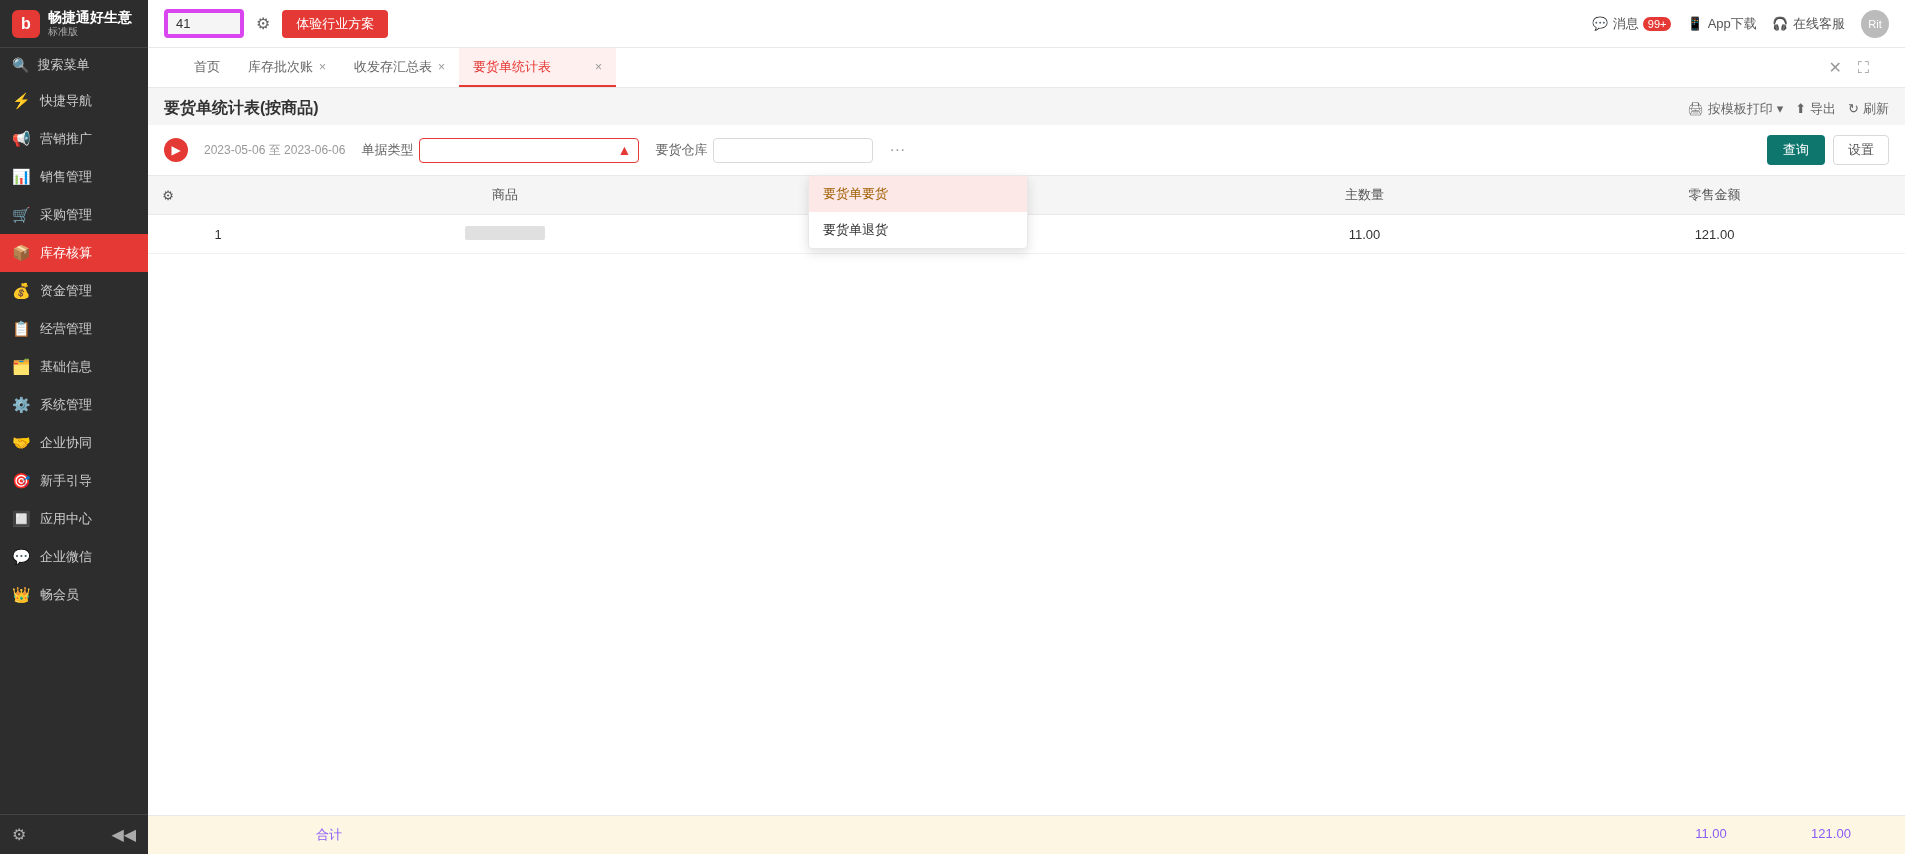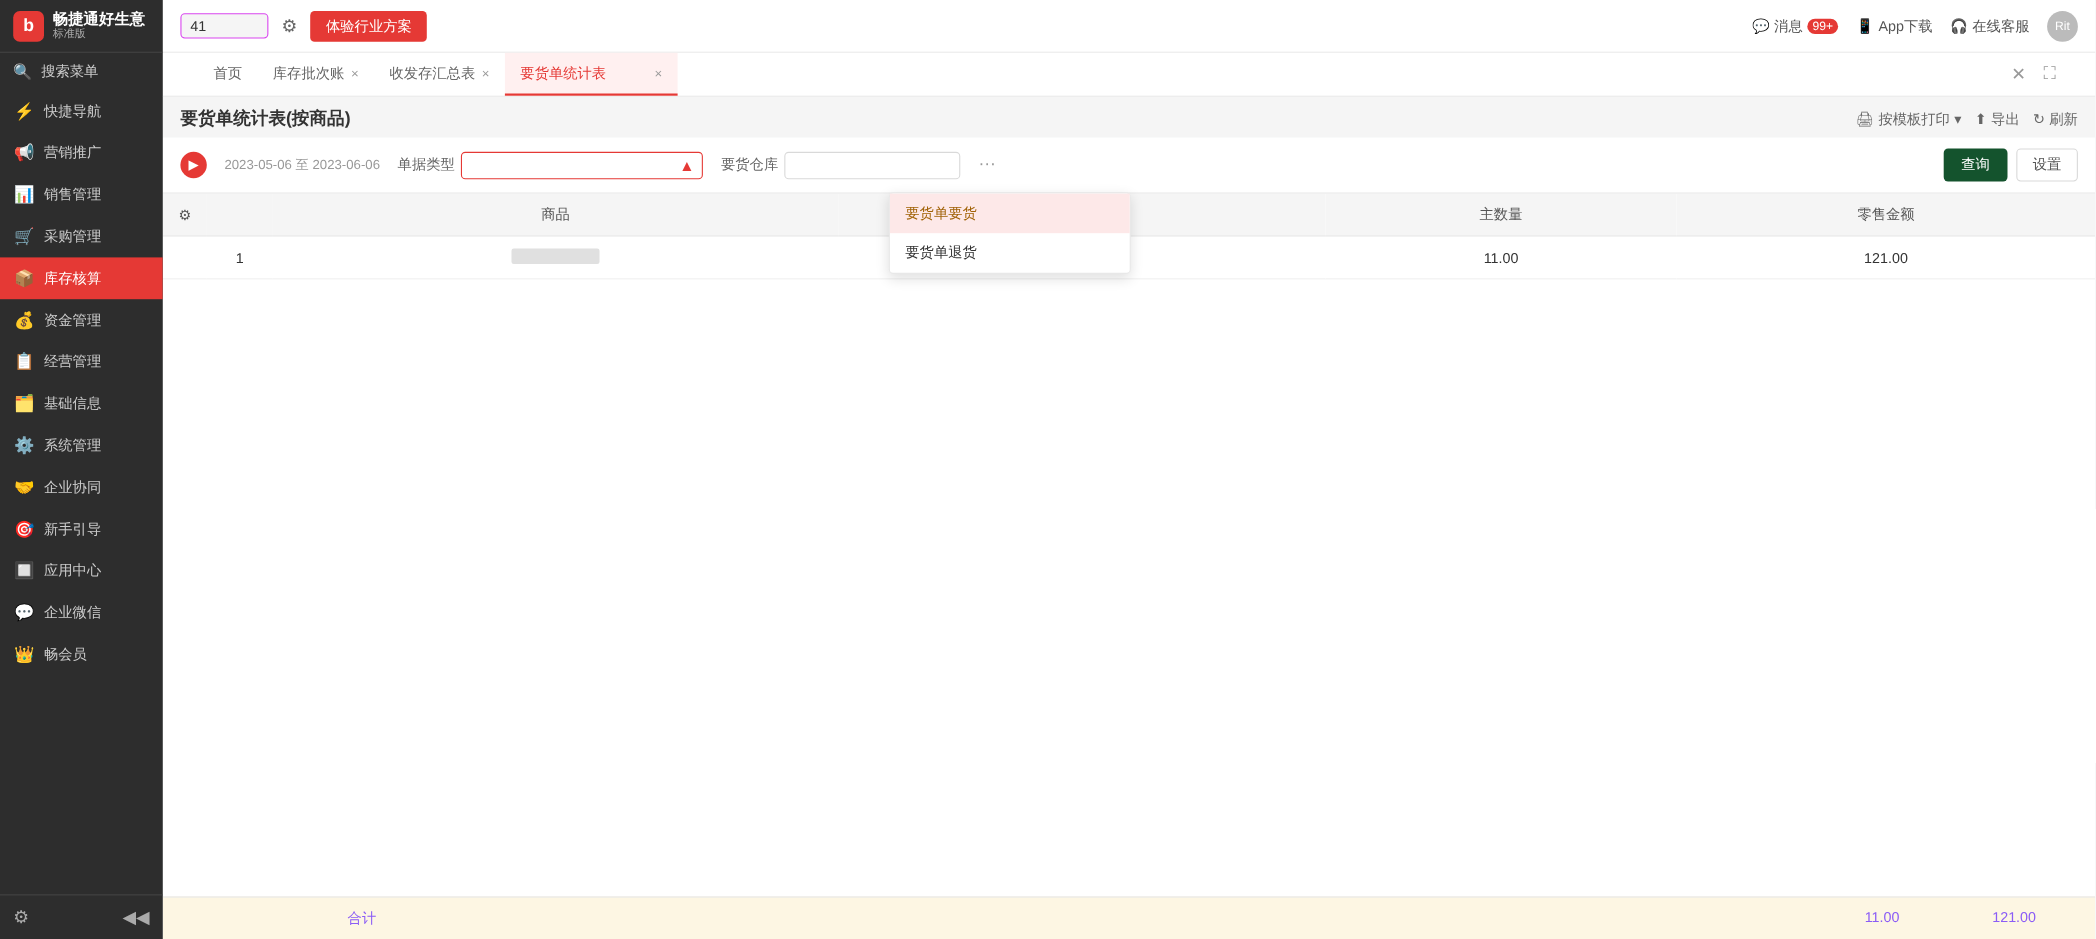--- a/index.html
+++ b/index.html
@@ -75,21 +75,21 @@
     .top-header {
       height: 48px;
       background: #fff;
       display: flex; align-items: center;
       padding: 0 16px;
       border-bottom: 1px solid #e8e8e8;
       justify-content: space-between;
     }
     .top-header-left { display: flex; align-items: center; gap: 12px; }
     .tab-count-input {
-      border: 1px solid #d946ef; border-radius: 4px;
+      border: 4px solid #d946ef; border-radius: 4px;
       padding: 3px 8px; font-size: 13px; width: 80px; color: #333;
       background: #f5f5f5;
     }
     .header-gear { color: #666; cursor: pointer; font-size: 16px; }
     .btn-industry {
       background: #e53935; color: #fff;
       border: none; border-radius: 4px;
       padding: 5px 14px; cursor: pointer; font-size: 13px;
     }
     .top-header-right { display: flex; align-items: center; gap: 16px; }
@@ -192,21 +192,21 @@
 
     .filter-warehouse-group { display: flex; align-items: center; gap: 6px; flex-shrink: 0; }
     .filter-warehouse-input {
       border: 1px solid #d9d9d9; border-radius: 4px;
       padding: 4px 8px; font-size: 13px; width: 160px; color: #333; outline: none;
     }
     .filter-dots { color: #999; cursor: pointer; font-size: 16px; }
 
     .filter-actions { margin-left: auto; display: flex; gap: 8px; }
     .btn-query {
-      background: #14532d; color: #fff;
+      background: #0f766e; color: #fff;
       border: none; border-radius: 4px;
       padding: 5px 16px; cursor: pointer; font-size: 13px;
     }
     .btn-settings {
       background: #fff; color: #555;
       border: 1px solid #d9d9d9; border-radius: 4px;
       padding: 5px 14px; cursor: pointer; font-size: 13px;
     }
 
     

